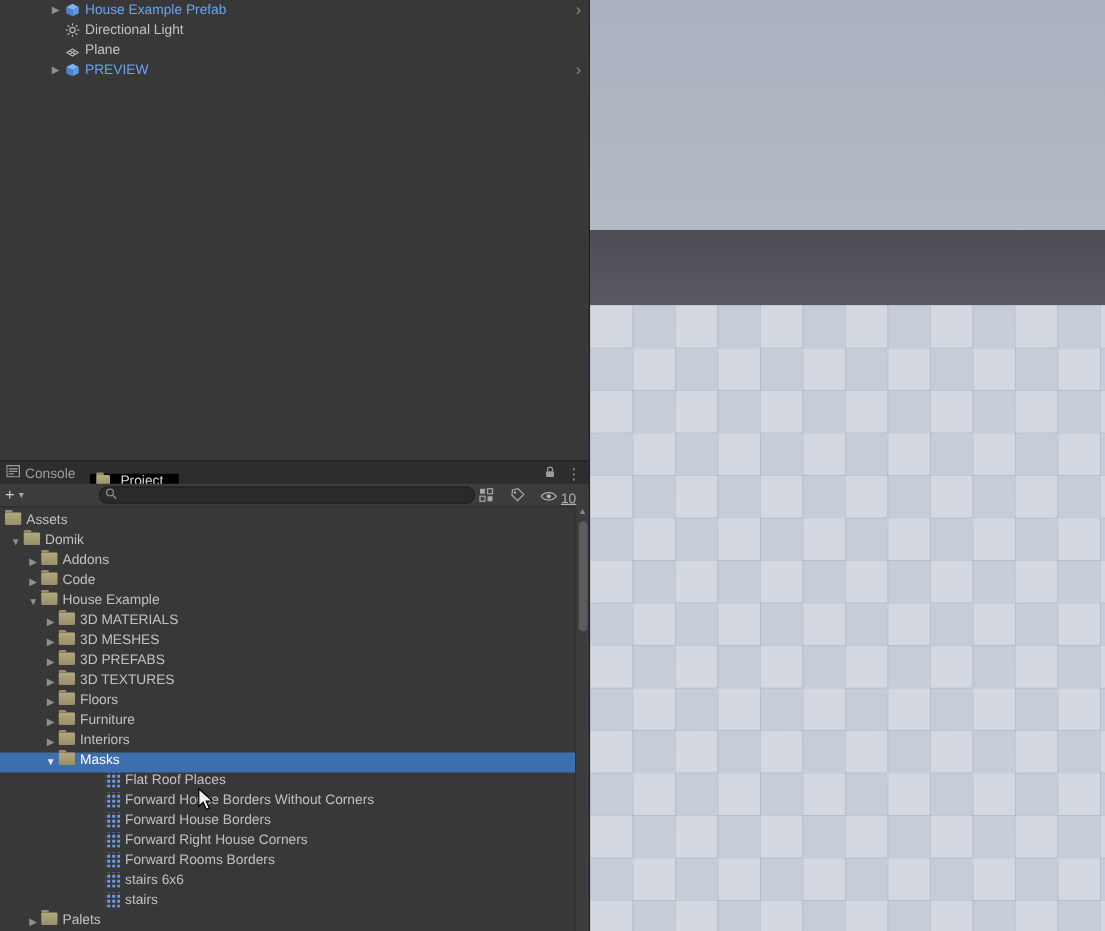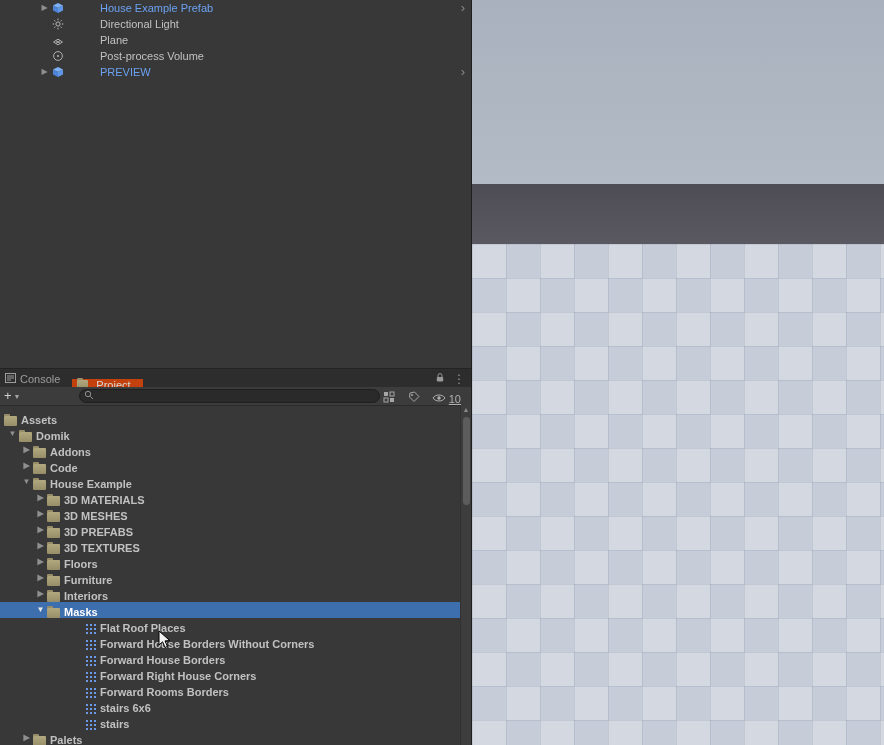--- a/index.html
+++ b/index.html
@@ -8,44 +8,44 @@
        background:#383838;}
 
   
   .left{position:absolute;left:0;top:0;width:471px;height:745px;background:#383838;border-right:1px solid #1f1f1f;}
 
   
   .hier{position:absolute;left:0;top:0;width:471px;height:368px;background:#383838;overflow:hidden;}
   .hrow{position:relative;height:16px;display:flex;align-items:center;padding-left:38px;}
   .tri{width:13px;flex:none;text-align:center;font-size:8px;color:#8f8f8f;line-height:16px;}
   .hicon{width:13px;height:13px;flex:none;margin-right:4px;display:flex;align-items:center;justify-content:center;}
-  .hlbl{white-space:nowrap;color:#c2c2c2;margin-left:32px;}
+  .hlbl{white-space:nowrap;color:#c2c2c2;}
   .hlbl.blue{color:#6ba2f2;}
   .chev{position:absolute;right:6px;top:0;height:16px;line-height:15px;color:#8a8a8a;font-size:13px;}
 
   
   .tabbar{position:absolute;left:0;top:368px;width:471px;height:19px;background:#2d2d2d;border-top:1px solid #232323;display:flex;align-items:center;}
   .tab{display:flex;align-items:center;gap:4px;padding:0 12px 0 5px;color:#9d9d9d;cursor:default;}
-  .tab.active{background:#c2410c;color:#d8d8d8;box-shadow:inset 0 -2px 0 #4a80d4;margin-top:12px;}
+  .tab.active{background:#000000;color:#d8d8d8;box-shadow:inset 0 -2px 0 #4a80d4;margin-top:12px;}
   .tabbar-right{margin-left:auto;display:flex;align-items:center;gap:8px;padding-right:6px;color:#9a9a9a;}
   .kebab{font-size:12px;letter-spacing:0;color:#9a9a9a;}
 
   
   .ptoolbar{position:absolute;left:0;top:387px;width:471px;height:18px;background:#3c3c3c;border-bottom:1px solid #2a2a2a;}
   .create{position:absolute;left:4px;top:1px;display:flex;align-items:center;color:#cfcfcf;}
   .create .plus{font-size:13px;line-height:16px;}
   .create .caret{font-size:7px;color:#a5a5a5;margin-left:2px;}
   .searchbox{position:absolute;left:79px;top:2px;width:295px;height:12px;background:#2a2a2a;border:1px solid #1f1f1f;border-radius:7px;display:flex;align-items:center;padding-left:4px;}
   .searchbox input{background:transparent;border:0;outline:0;color:#cfcfcf;font:10px "Liberation Sans",sans-serif;width:260px;height:11px;padding:0;margin-left:3px;}
   .tb-icons{position:absolute;right:10px;top:0;height:18px;display:flex;align-items:flex-end;gap:12px;color:#b0b0b0;text-decoration:underline;}
   .eyewrap{display:flex;align-items:center;gap:3px;}
 
   
   .ptree{position:absolute;left:0;top:405px;width:460px;height:340px;overflow:hidden;padding-top:5px;box-sizing:border-box;}
-  .prow{height:16px;display:flex;align-items:flex-end;white-space:nowrap;font-weight:bold;}
+  .prow{height:16px;display:flex;align-items:flex-start;white-space:nowrap;}
   .prow .lbl{color:#c1c1c1;}
   .prow.sel{background:#3d6eae;}
   .prow.sel .lbl{color:#ffffff;}
   .prow.sel .tri{color:#e8e8e8;}
   .d0{padding-left:4px;}
   .d1{padding-left:6px;}
   .d2{padding-left:20px;}
   .d3{padding-left:34px;}
   .d4{padding-left:84px;}
 
@@ -124,30 +124,20 @@
         <span class="hicon">
           <svg width="12" height="12" viewBox="0 0 12 12" fill="none" stroke="#b0b0b0">
               <path d="M1.5 8 6 5.2 10.5 8 6 10.8Z"></path>
               <line x1="3.7" y1="6.6" x2="8.2" y2="9.4"></line>
               <line x1="8.2" y1="6.6" x2="3.7" y2="9.4"></line>
             </svg>
         </span>
         <span class="hlbl">Plane</span>
       </div>
 
-      <div class="hrow">
-        <span class="tri"></span>
-        <span class="hicon">
-          <svg width="12" height="12" viewBox="0 0 12 12" fill="none" stroke="#b0b0b0">
-              <circle cx="6" cy="6" r="4.4"></circle>
-              <circle cx="6" cy="6" r="1.1" fill="#b0b0b0" stroke="none"></circle>
-            </svg>
-        </span>
-        <span class="hlbl">Post-process Volume</span>
-      </div>
 
       <div class="hrow">
         <span class="tri">▶</span>
         <span class="hicon">
           <svg width="12" height="12" viewBox="0 0 12 12">
               <path d="M6 1 11 3.5 6 6 1 3.5Z" fill="#7fb1f5"></path>
               <path d="M1 3.5 6 6v5L1 8.5Z" fill="#4d84d8"></path>
               <path d="M11 3.5 6 6v5l5-2.5Z" fill="#6096e8"></path>
             </svg>
         </span>

